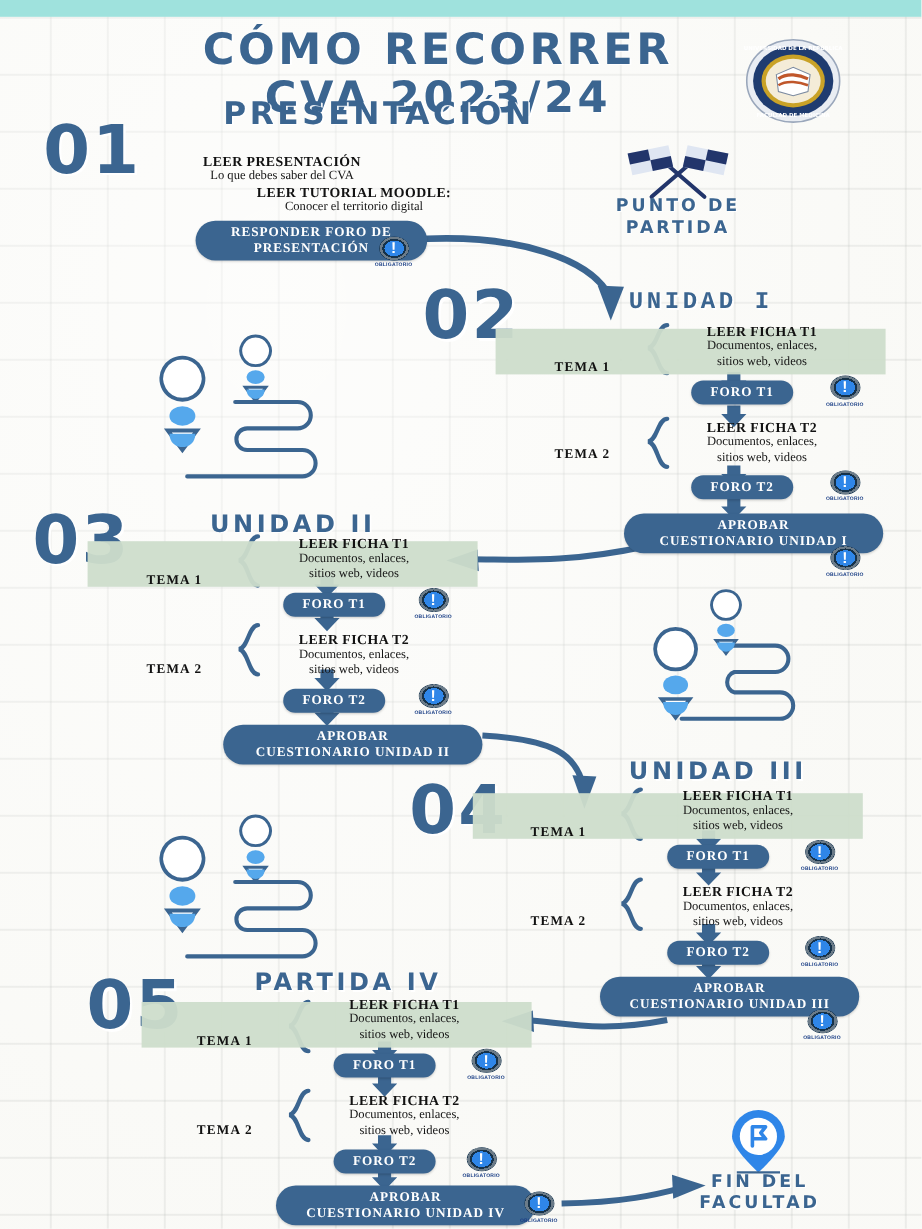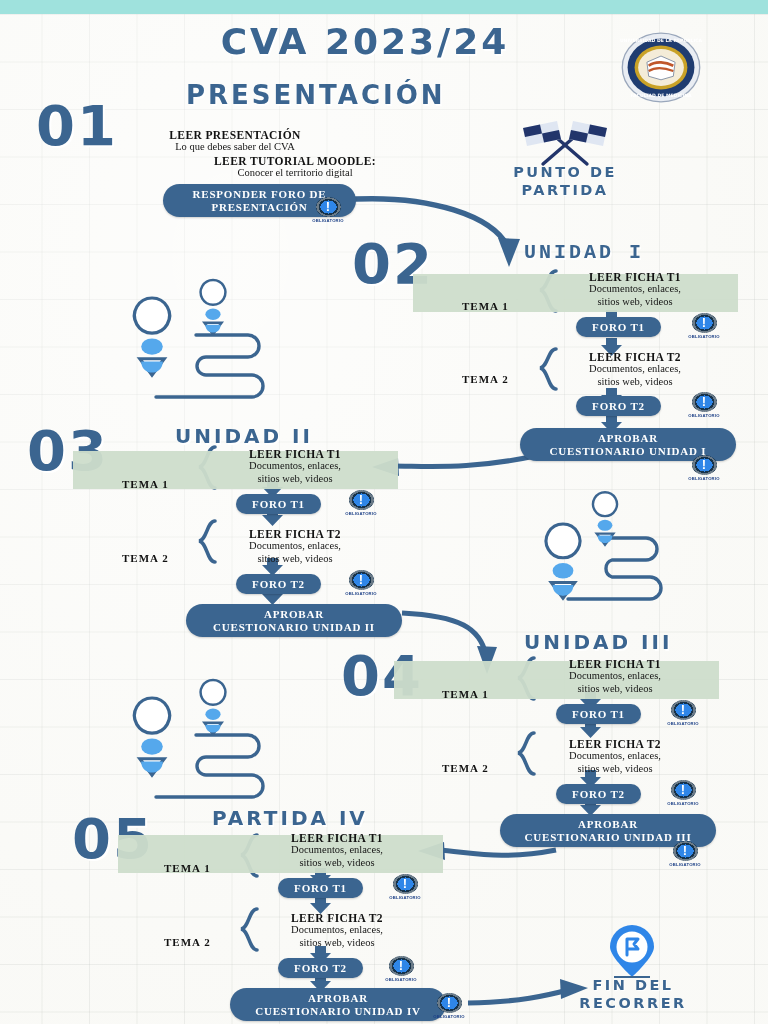--- a/index.html
+++ b/index.html
@@ -301,20 +301,21 @@
 
     <g transform="translate(632,955)">
       <path d="M0,22 C0,22 22,2 22,-8 A22,22 0 1 0 -22,-8 C-22,2 0,22 0,22 Z" fill="#2F86E8"></path>
       <circle cx="0" cy="-8" r="15.5" fill="#ffffff"></circle>
       <path d="M-5,-16 L-5,0 M-5,-16 L6,-16 L2,-11 L6,-6 L-5,-6" fill="none" stroke="#2F86E8" stroke-width="3" stroke-linejoin="round" stroke-linecap="round"></path>
       <path d="M-18,22 h36" stroke="#3B6590" stroke-width="2"></path>
     </g>
   </svg>
 
   <div class="title hand">
+    <div>CÓMO RECORRER</div>
     <div>CVA 2023/24</div>
   </div>
 
   <svg class="logo" viewBox="0 0 100 100">
     <ellipse cx="50" cy="46" rx="44" ry="39" fill="#e9edf3" stroke="#9aa7bb" stroke-width="1.5"></ellipse>
     <ellipse cx="50" cy="46" rx="38" ry="33" fill="#1f3c70"></ellipse>
     <ellipse cx="50" cy="46" rx="30" ry="25" fill="#c9a227"></ellipse>
     <ellipse cx="50" cy="46" rx="26" ry="21" fill="#f4ecd8"></ellipse>
     <path d="M34,40 L50,33 L66,40 L64,56 L50,60 L36,56 Z" fill="#ffffff" stroke="#7b8aa0" stroke-width="1"></path>
     <path d="M36,44 C44,38 56,40 64,44" stroke="#c0572b" stroke-width="3" fill="none"></path>
@@ -507,15 +508,15 @@
     <span>APROBAR</span>
     <span>CUESTIONARIO UNIDAD IV</span>
   </div>
   <div class="oblig" style="left:432px; top:993px;">
     <div class="ring"></div>
     <div class="cap">OBLIGATORIO</div>
   </div>
 
   <div class="poi" style="left:566px; top:976px; width:134px;">
     <div>FIN DEL</div>
-    <div>RECORRER</div>
+    <div>FACULTAD</div>
   </div>
 </div>
 
 </body></html>

